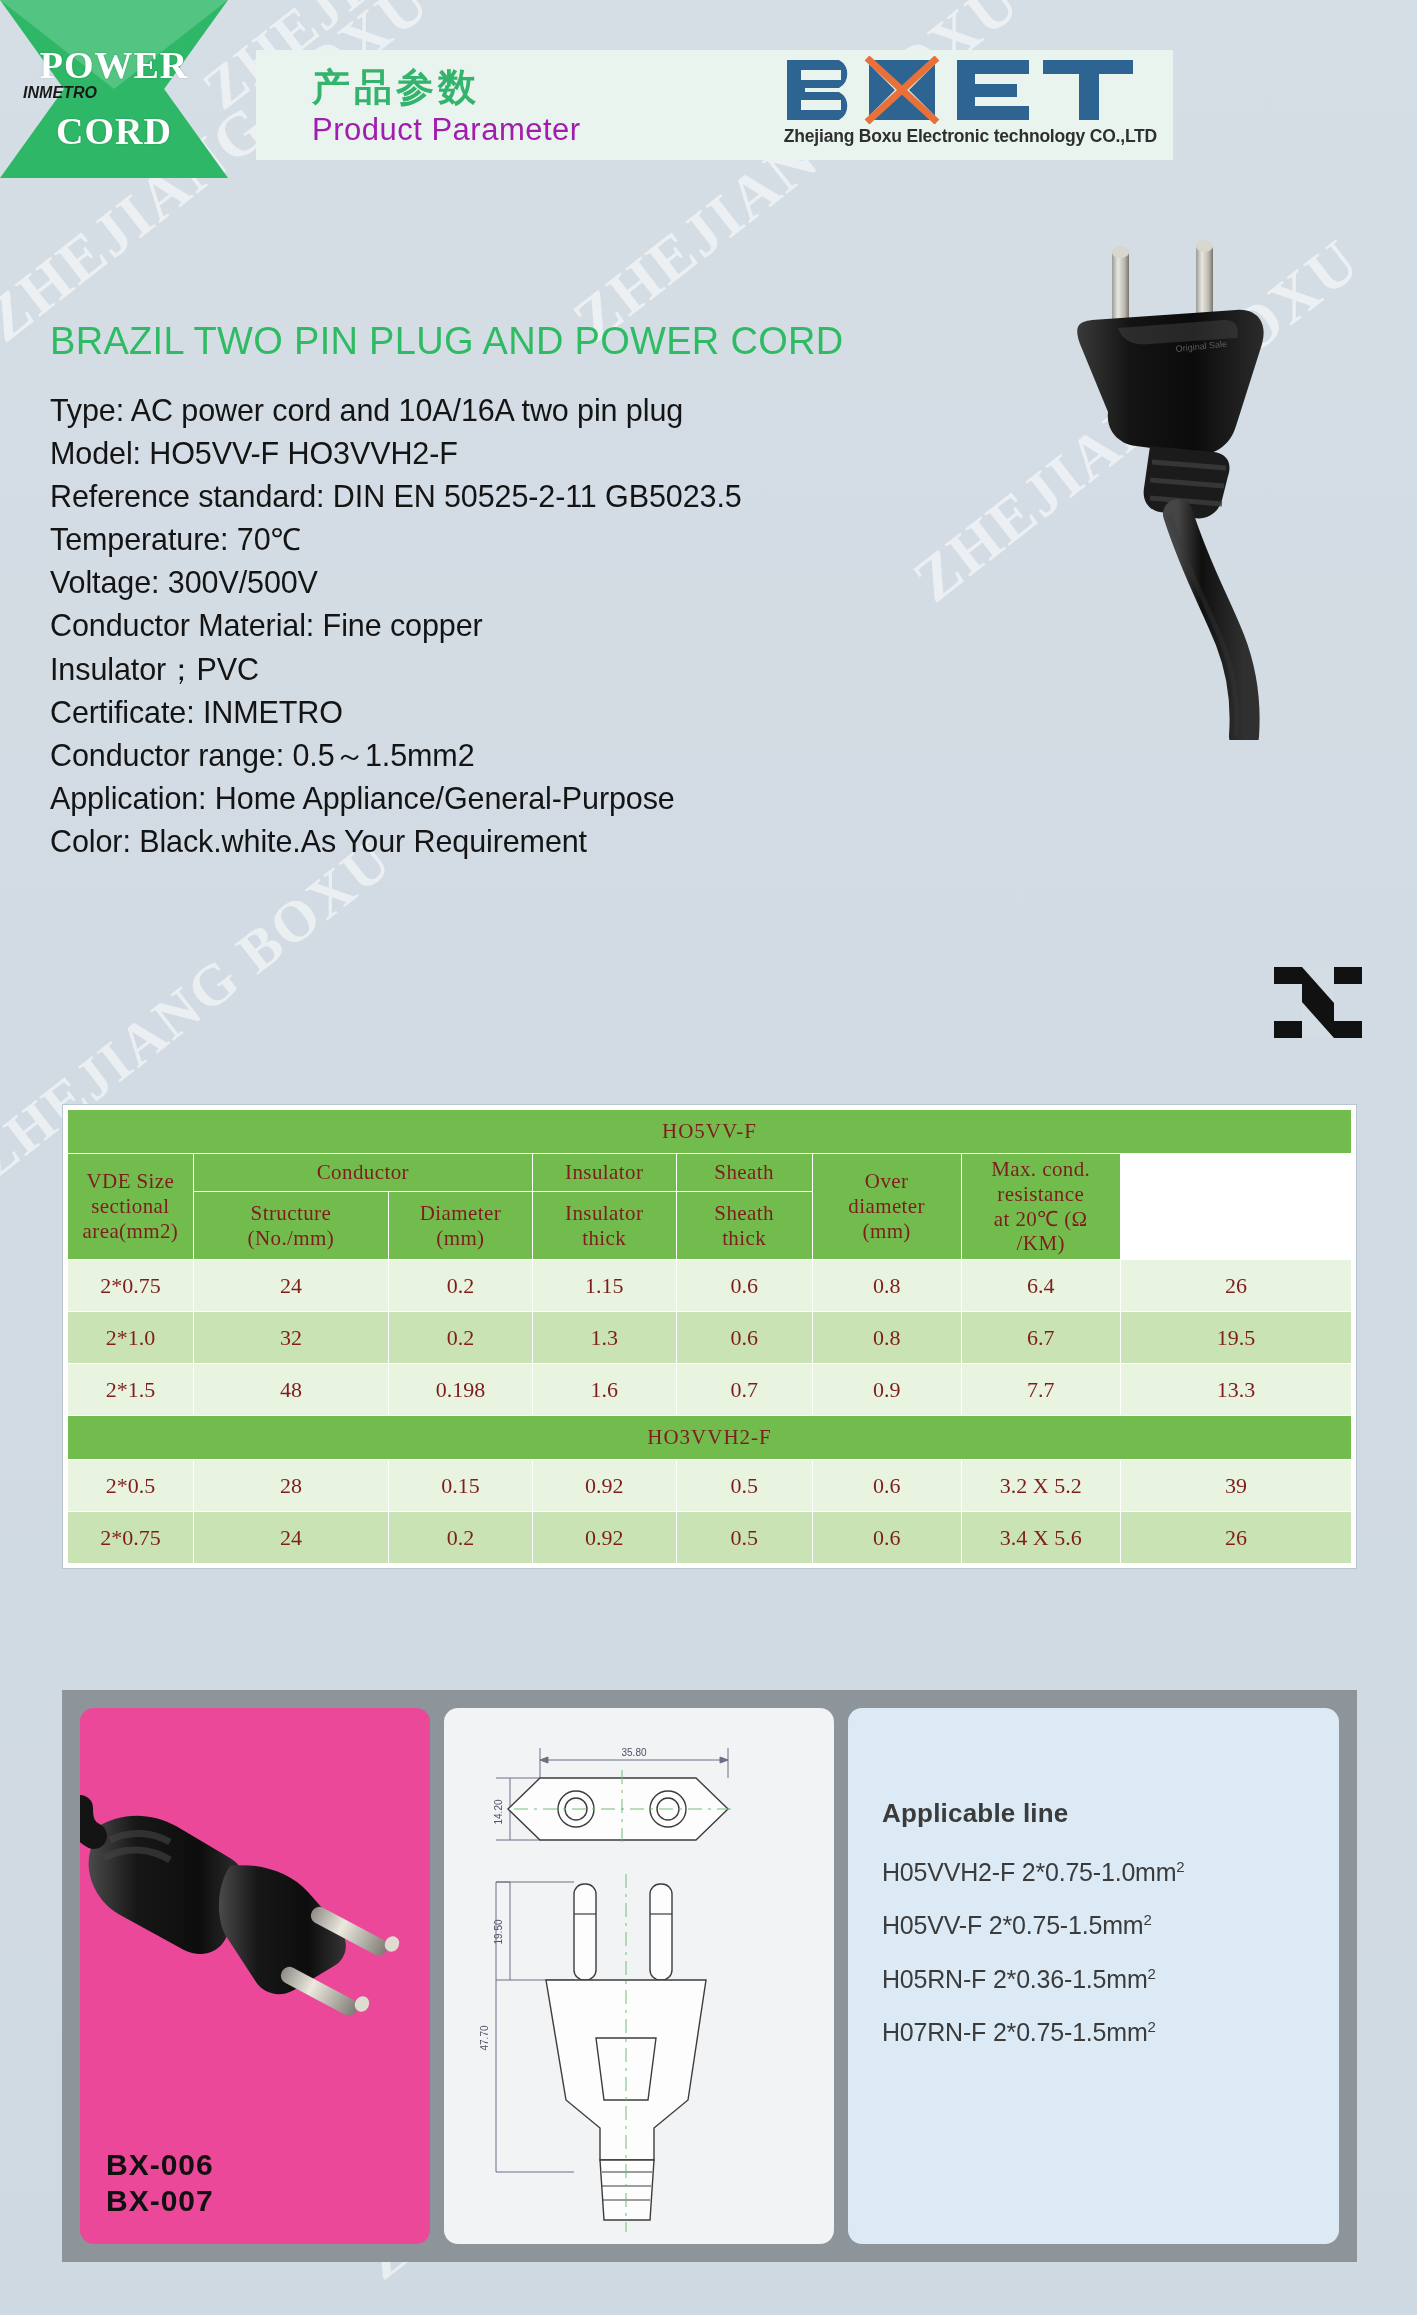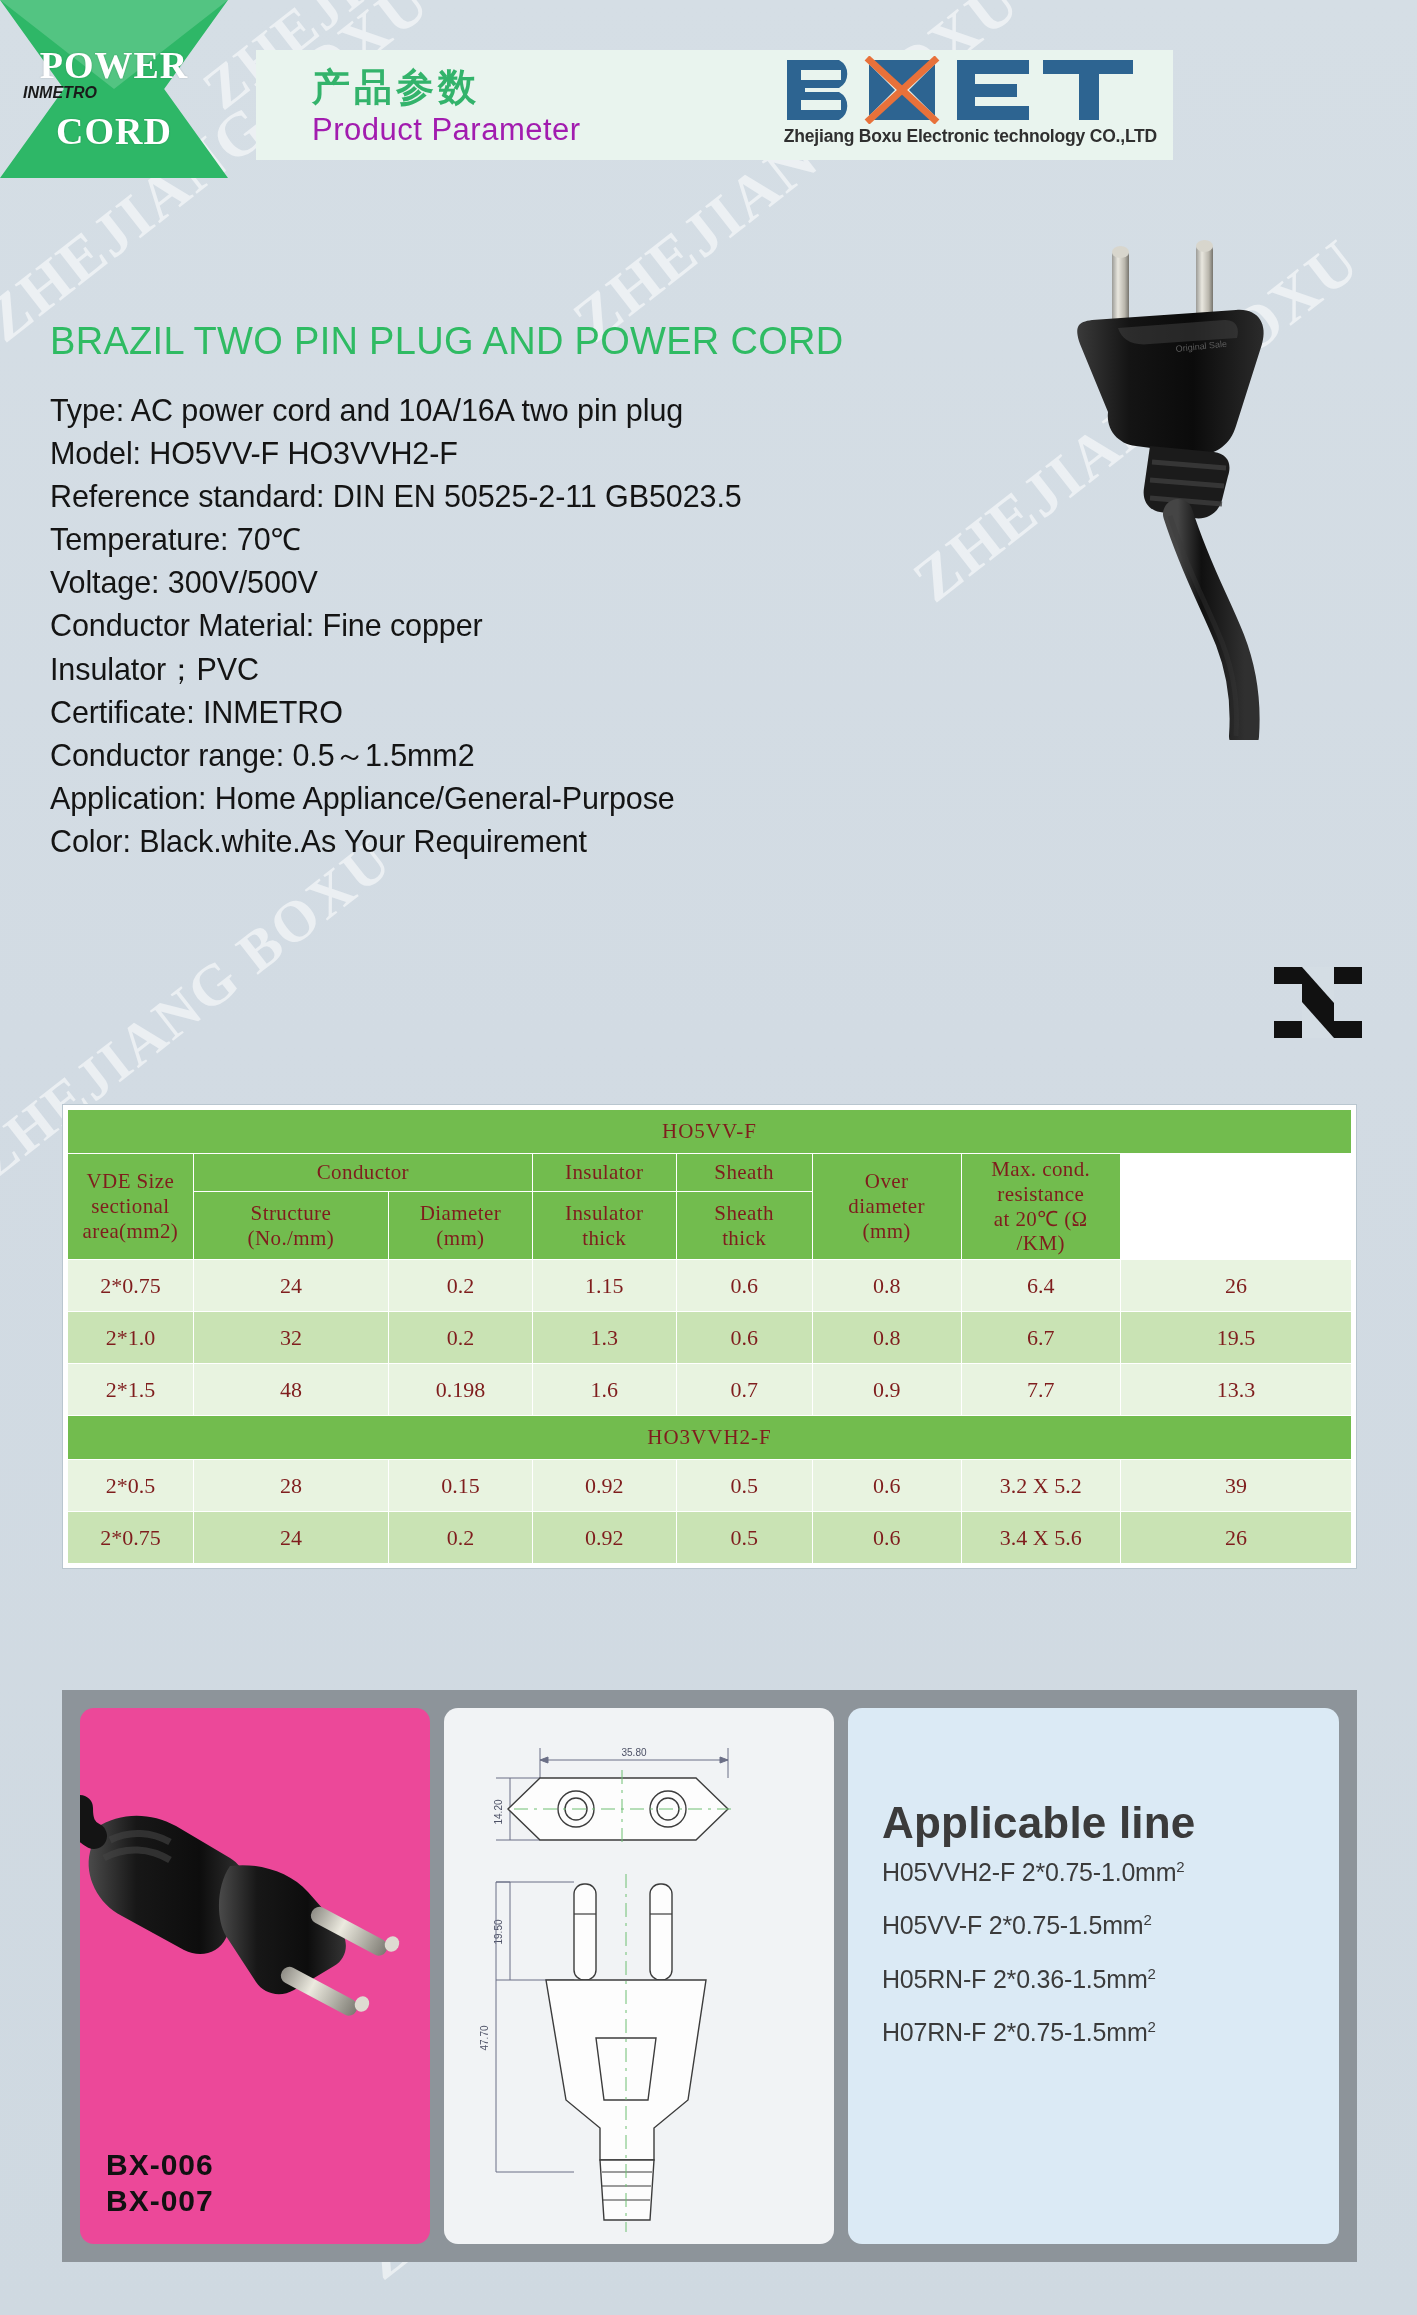--- a/index.html
+++ b/index.html
@@ -139,21 +139,21 @@
   .card-draw  { width: 390px; background: #f1f3f5; }
   .card-appl  { flex: 1; background: #dbeaf5; }
 
   .bx-labels {
     position: absolute; left: 26px; bottom: 26px;
     font-size: 30px; font-weight: bold; color: #111; line-height: 1.18;
     letter-spacing: 1px; font-family: "Liberation Sans", sans-serif;
   }
   .appl-title {
     position: absolute; left: 34px; top: 90px;
-    font-size: 44px; font-weight: bold; color: #3b3b3b; letter-spacing: 0.2px; text-align: right;
+    font-size: 26px; font-weight: bold; color: #3b3b3b; letter-spacing: 0.2px; text-align: right;
   }
   .appl-list { position: absolute; left: 34px; top: 150px; }
   .appl-item {
     font-size: 25px; color: #3b3b3b; margin-bottom: 24px;
     letter-spacing: -0.2px; white-space: nowrap;
   }
   .appl-item sup { font-size: 15px; }
 </style>
 </head>
 <body>

